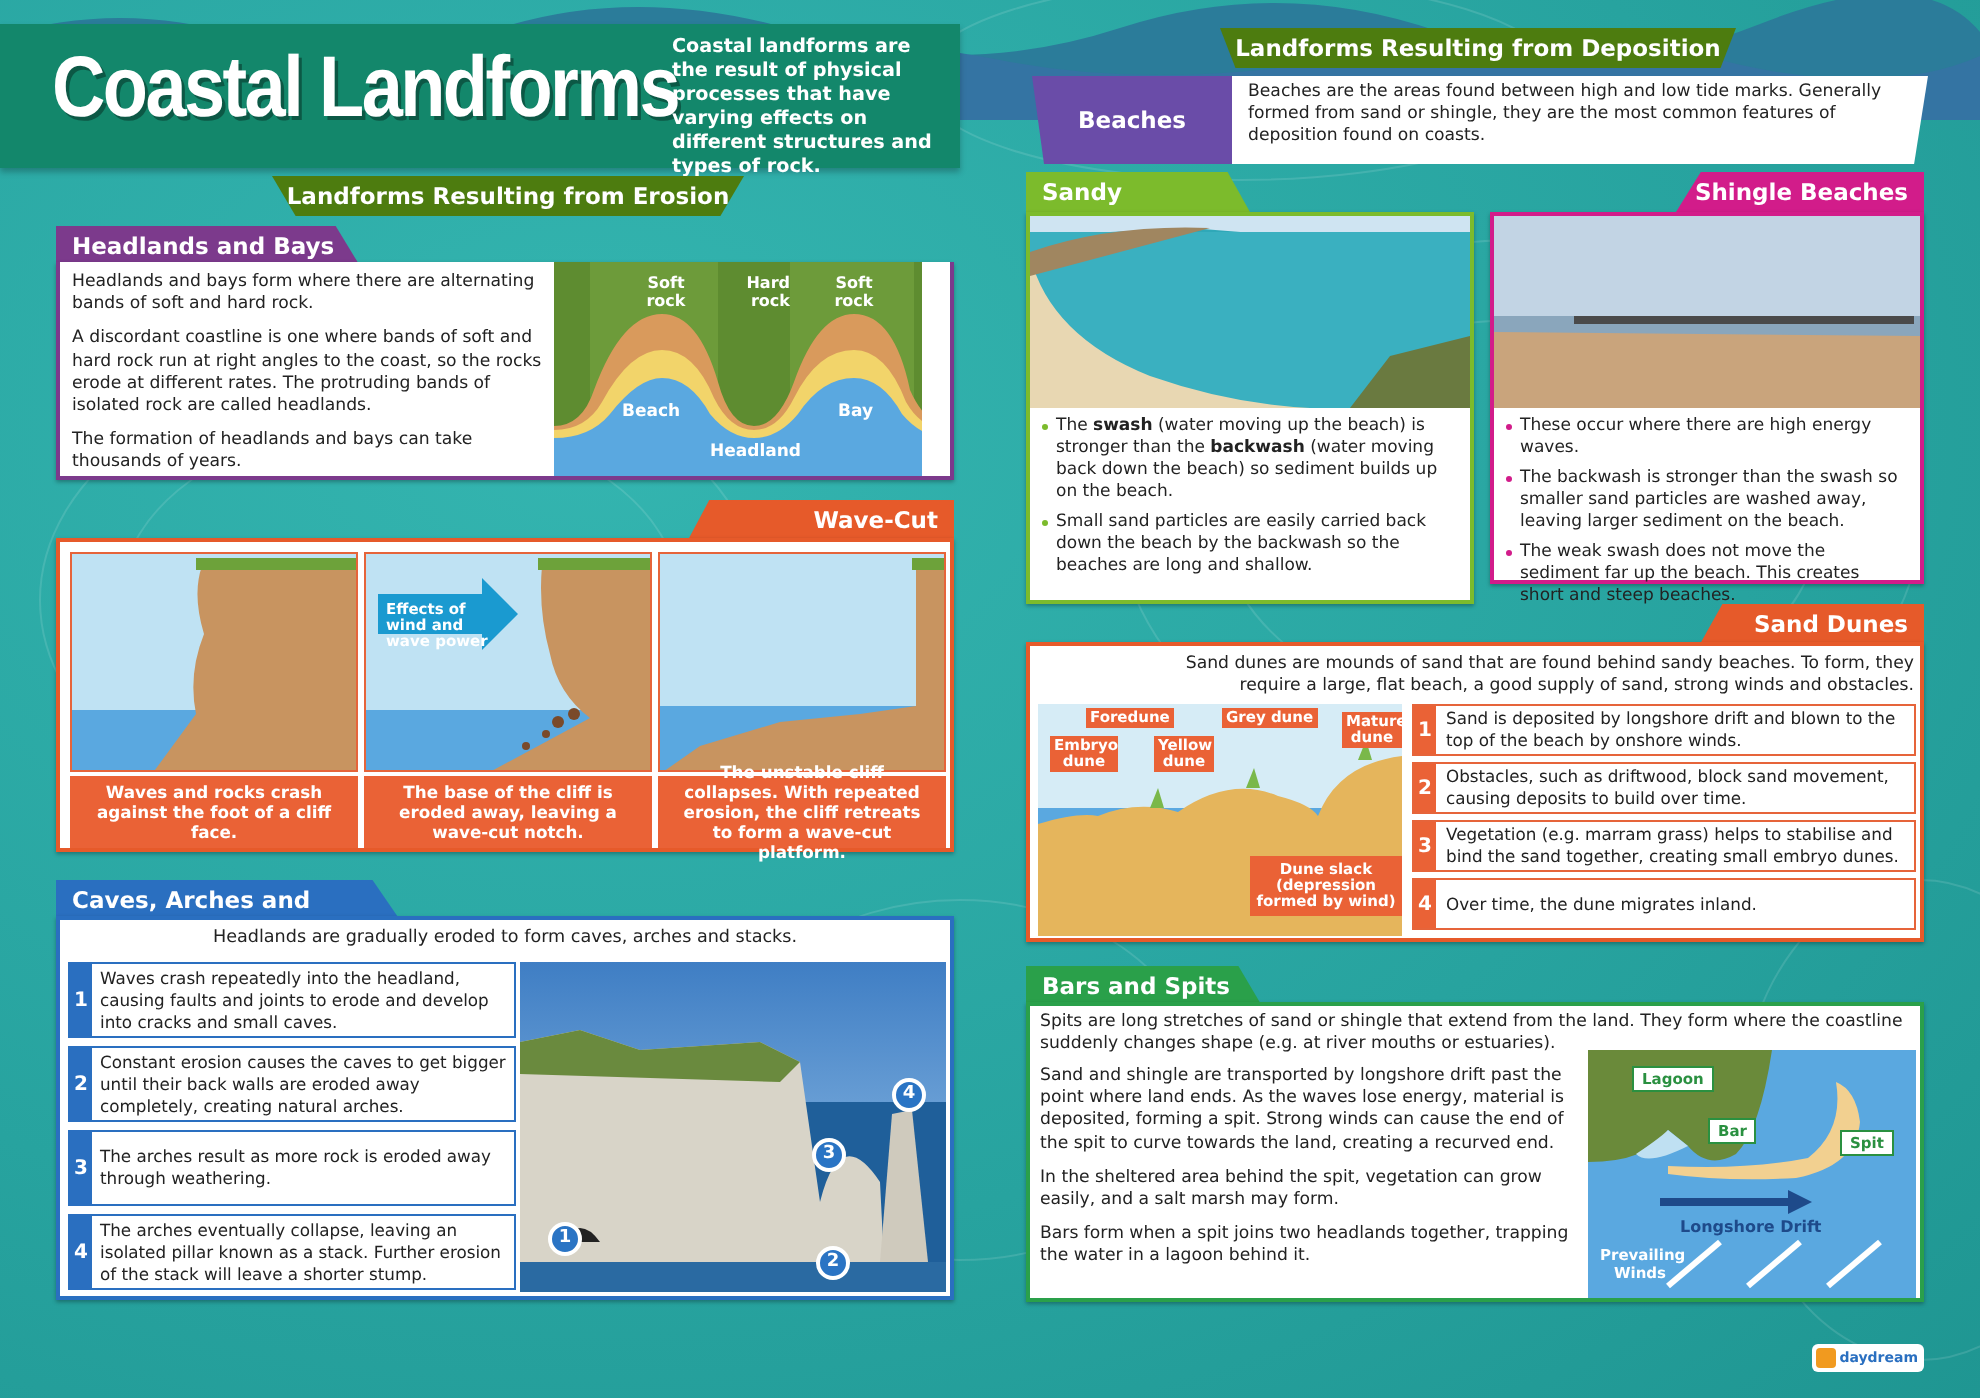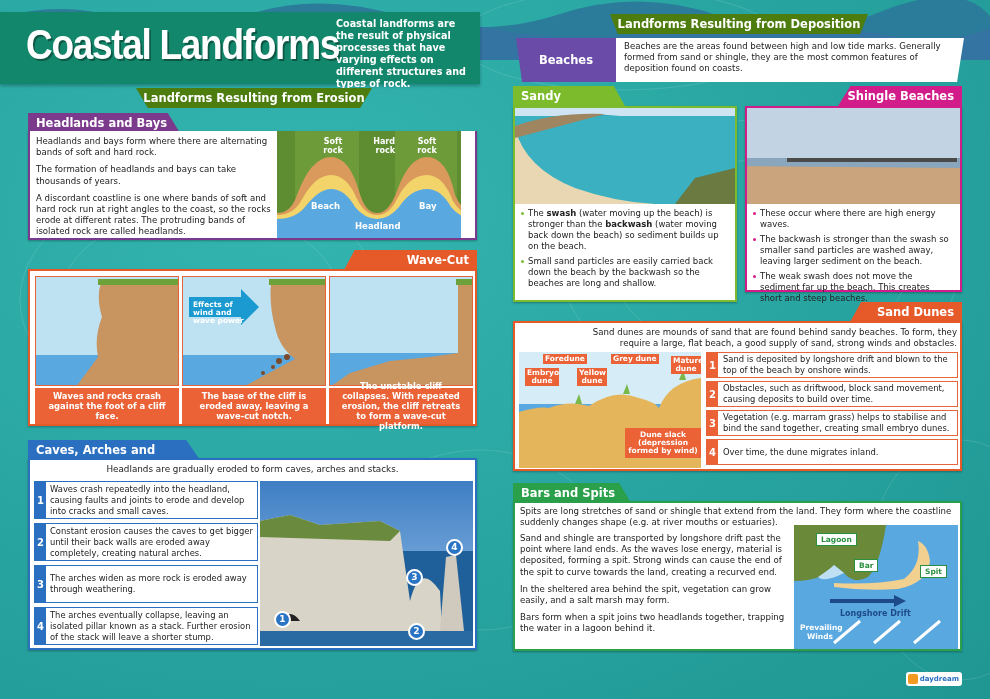--- a/index.html
+++ b/index.html
@@ -74,22 +74,22 @@
 <div class="abs title-bar"></div>
 <div class="abs title">Coastal Landforms</div>
 <div class="abs intro">Coastal landforms are the result of physical processes that have varying effects on different structures and types of rock.</div>
 
 <div class="abs banner" style="left:136px;top:88px;width:236px">Landforms Resulting from Erosion</div>
 
 <div class="abs tab" style="left:28px;top:113px;width:152px;background:#7c3a8c;clip-path:polygon(0 0,92% 0,100% 100%,0 100%)">Headlands and Bays</div>
 <div class="abs card hb-card">
   <div style="position:absolute;left:6px;top:5px;width:240px">
     <p class="t">Headlands and bays form where there are alternating bands of soft and hard rock.</p>
+    <p class="t">A discordant coastline is one where bands of soft and hard rock run at right angles to the coast, so the rocks erode at different rates. The protruding bands of isolated rock are called headlands.</p>
     <p class="t">The formation of headlands and bays can take thousands of years.</p>
-    <p class="t">A discordant coastline is one where bands of soft and hard rock run at right angles to the coast, so the rocks erode at different rates. The protruding bands of isolated rock are called headlands.</p>
   </div>
   <div style="position:absolute;left:247px;top:0;width:184px;height:107px;overflow:hidden">
     <svg width="198" height="107">
       <rect width="198" height="107" fill="#6d9b3a"></rect>
       <rect x="0" width="18" height="107" fill="#5e8c30"></rect>
         <rect x="82" width="36" height="107" fill="#5e8c30"></rect>
         <rect x="180" width="18" height="107" fill="#5e8c30"></rect>
       <path d="M0 82 Q14 82 20 64 Q34 26 54 26 Q72 26 82 60 Q88 82 100 82 Q112 82 120 60 Q132 26 150 26 Q170 26 178 64 Q186 82 198 82 V107 H0Z" fill="#d99a5c"></path>
       <path d="M0 84 Q16 84 24 70 Q38 44 54 44 Q70 44 80 68 Q88 84 100 84 Q112 84 120 68 Q132 44 150 44 Q166 44 176 70 Q184 84 198 84 V107 H0Z" fill="#f2d46a"></path>
       <path d="M0 88 Q18 88 28 76 Q42 58 54 58 Q68 58 78 76 Q88 88 100 88 Q112 88 122 76 Q134 58 150 58 Q164 58 174 76 Q184 88 198 88 V107 H0Z" fill="#5aa8e0"></path>
@@ -145,21 +145,21 @@
   <div class="step" style="top:21px;height:38px">
       <div class="n">1</div>
       <div class="tx">Waves crash repeatedly into the headland, causing faults and joints to erode and develop into cracks and small caves.</div>
     </div>
   <div class="step" style="top:63px;height:38px">
       <div class="n">2</div>
       <div class="tx">Constant erosion causes the caves to get bigger until their back walls are eroded away completely, creating natural arches.</div>
     </div>
   <div class="step" style="top:105px;height:38px">
       <div class="n">3</div>
-      <div class="tx">The arches widen as more rock is eroded away through weathering.</div>
+      <div class="tx">The arches result as more rock is eroded away through weathering.</div>
     </div>
   <div class="step" style="top:147px;height:38px">
       <div class="n">4</div>
       <div class="tx">The arches eventually collapse, leaving an isolated pillar known as a stack. Further erosion of the stack will leave a shorter stump.</div>
     </div>
   <div style="position:absolute;left:230px;top:21px;width:213px;height:165px;overflow:hidden">
     <svg width="213" height="165">
       <defs>
           <linearGradient id="sky" x1="0" y1="0" x2="0" y2="1">
             <stop offset="0" stop-color="#3f7ec4"></stop>

